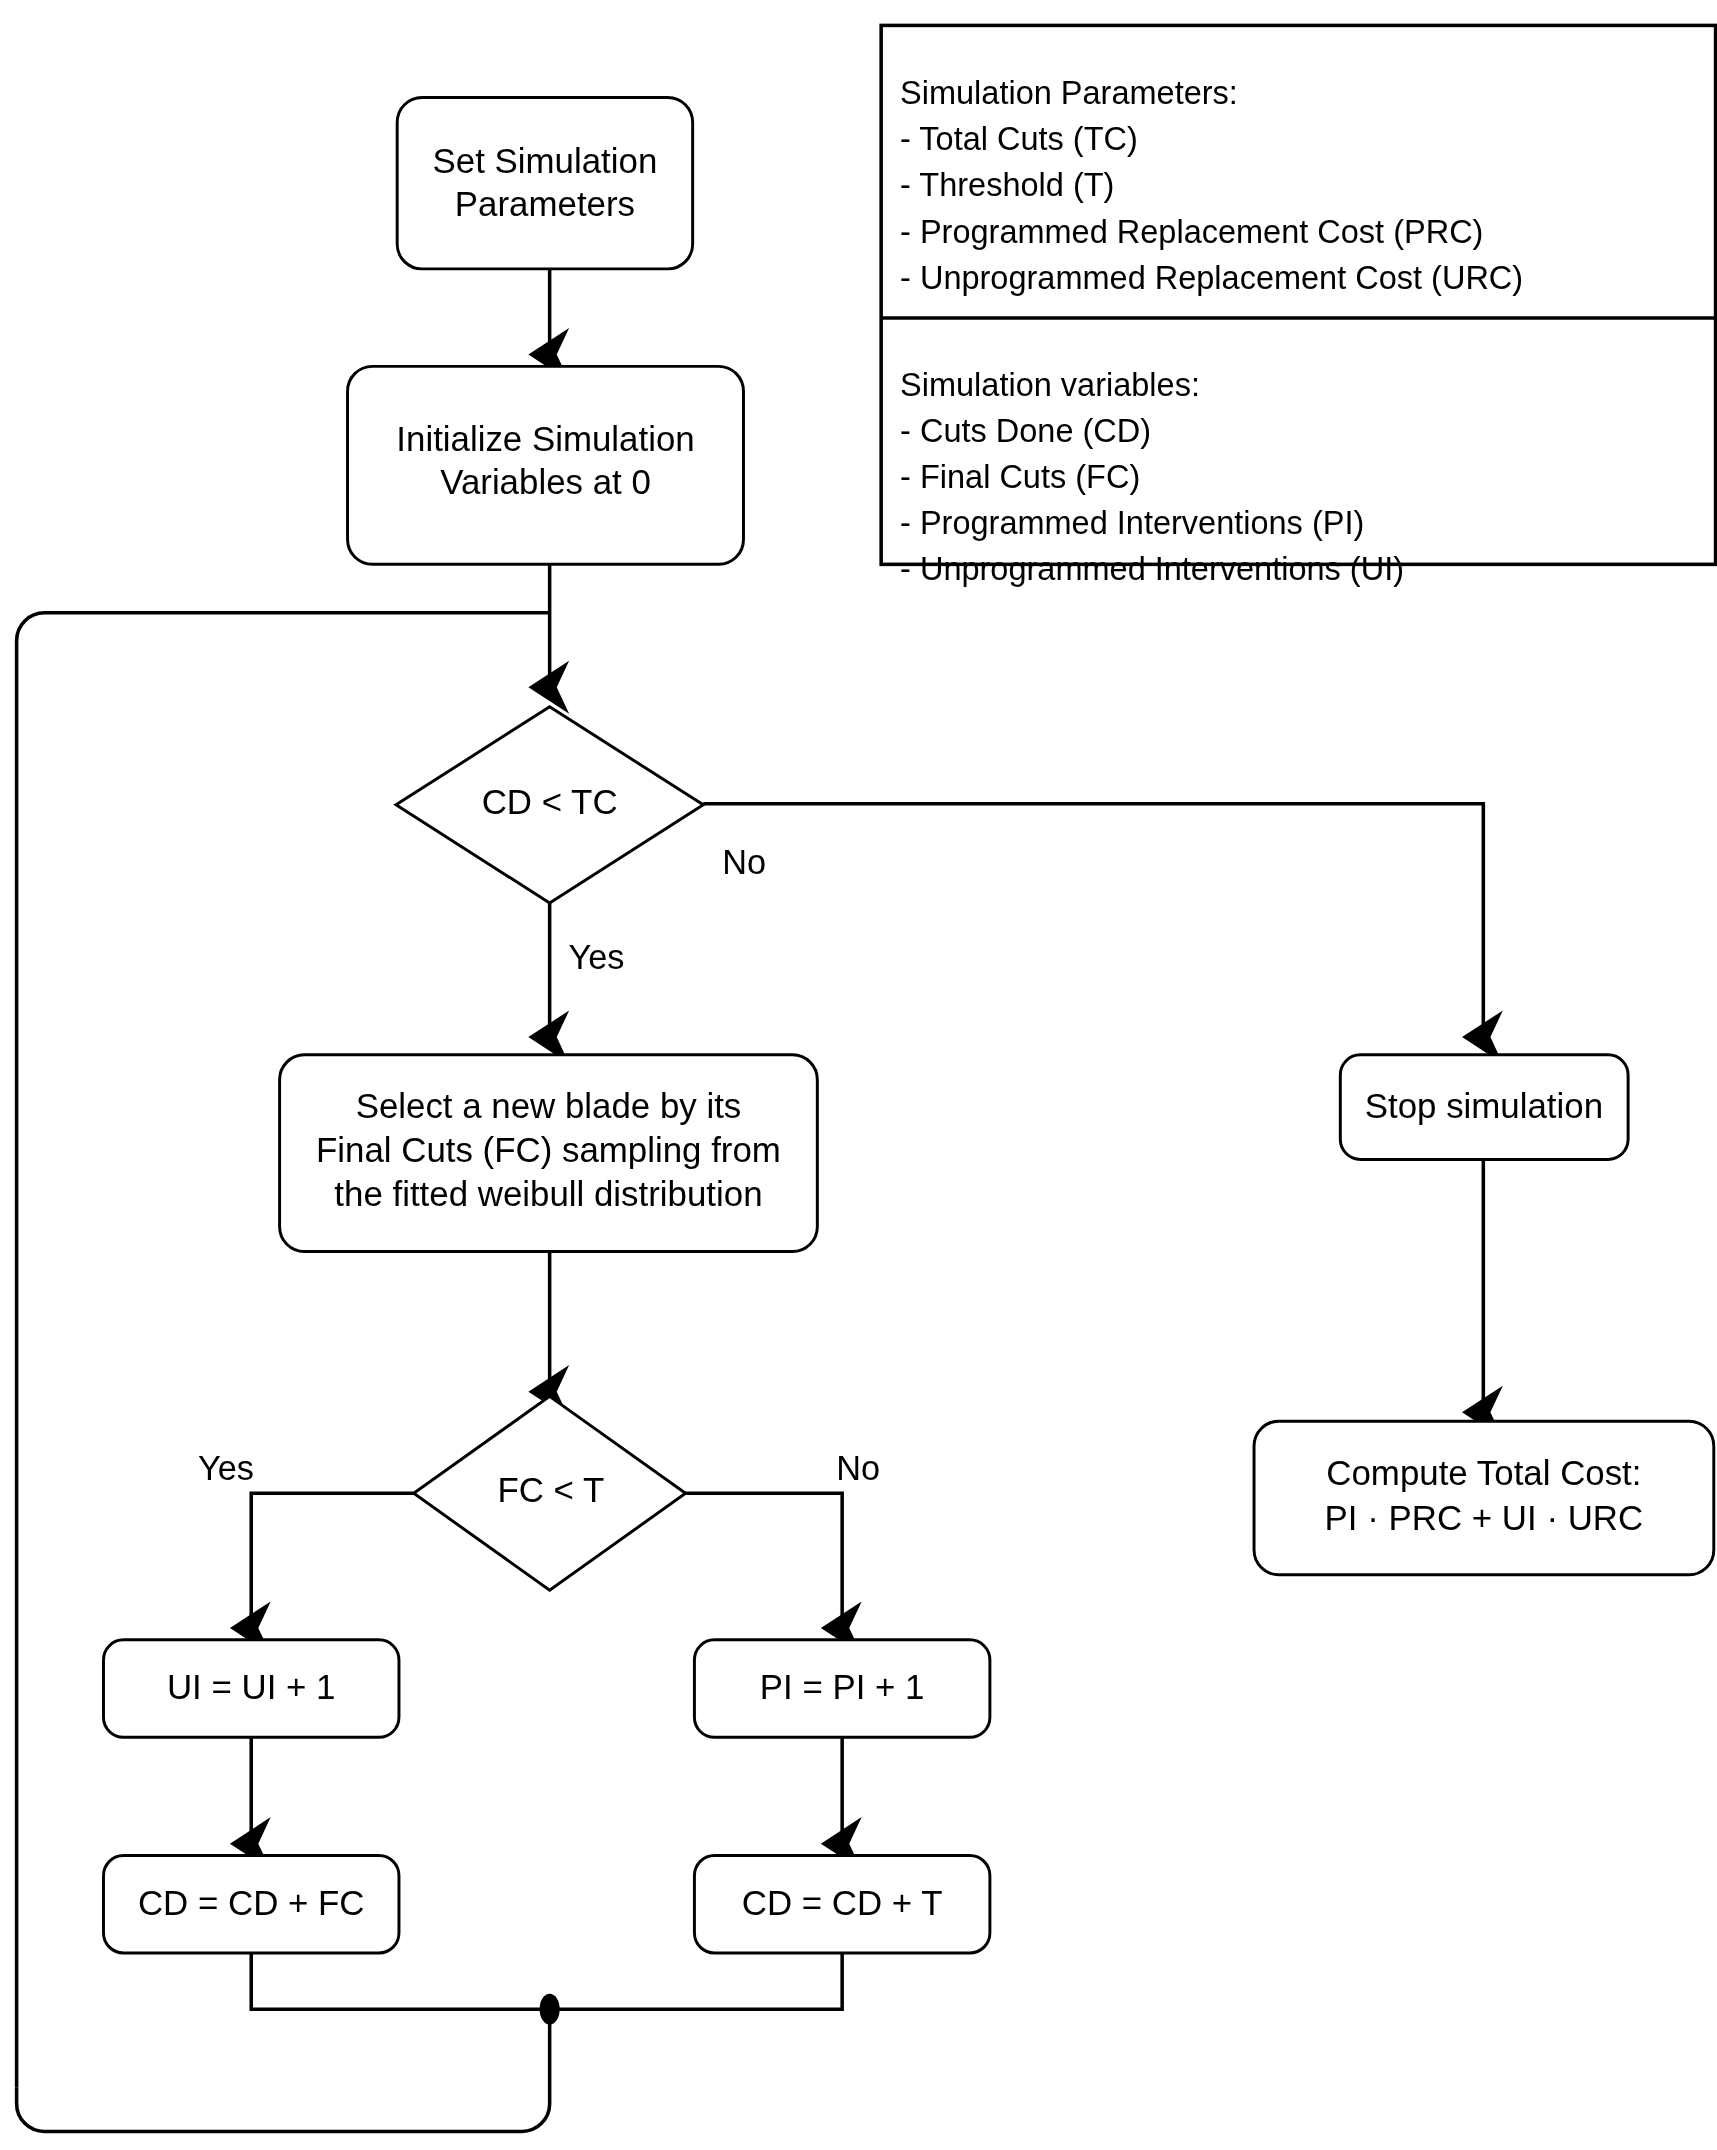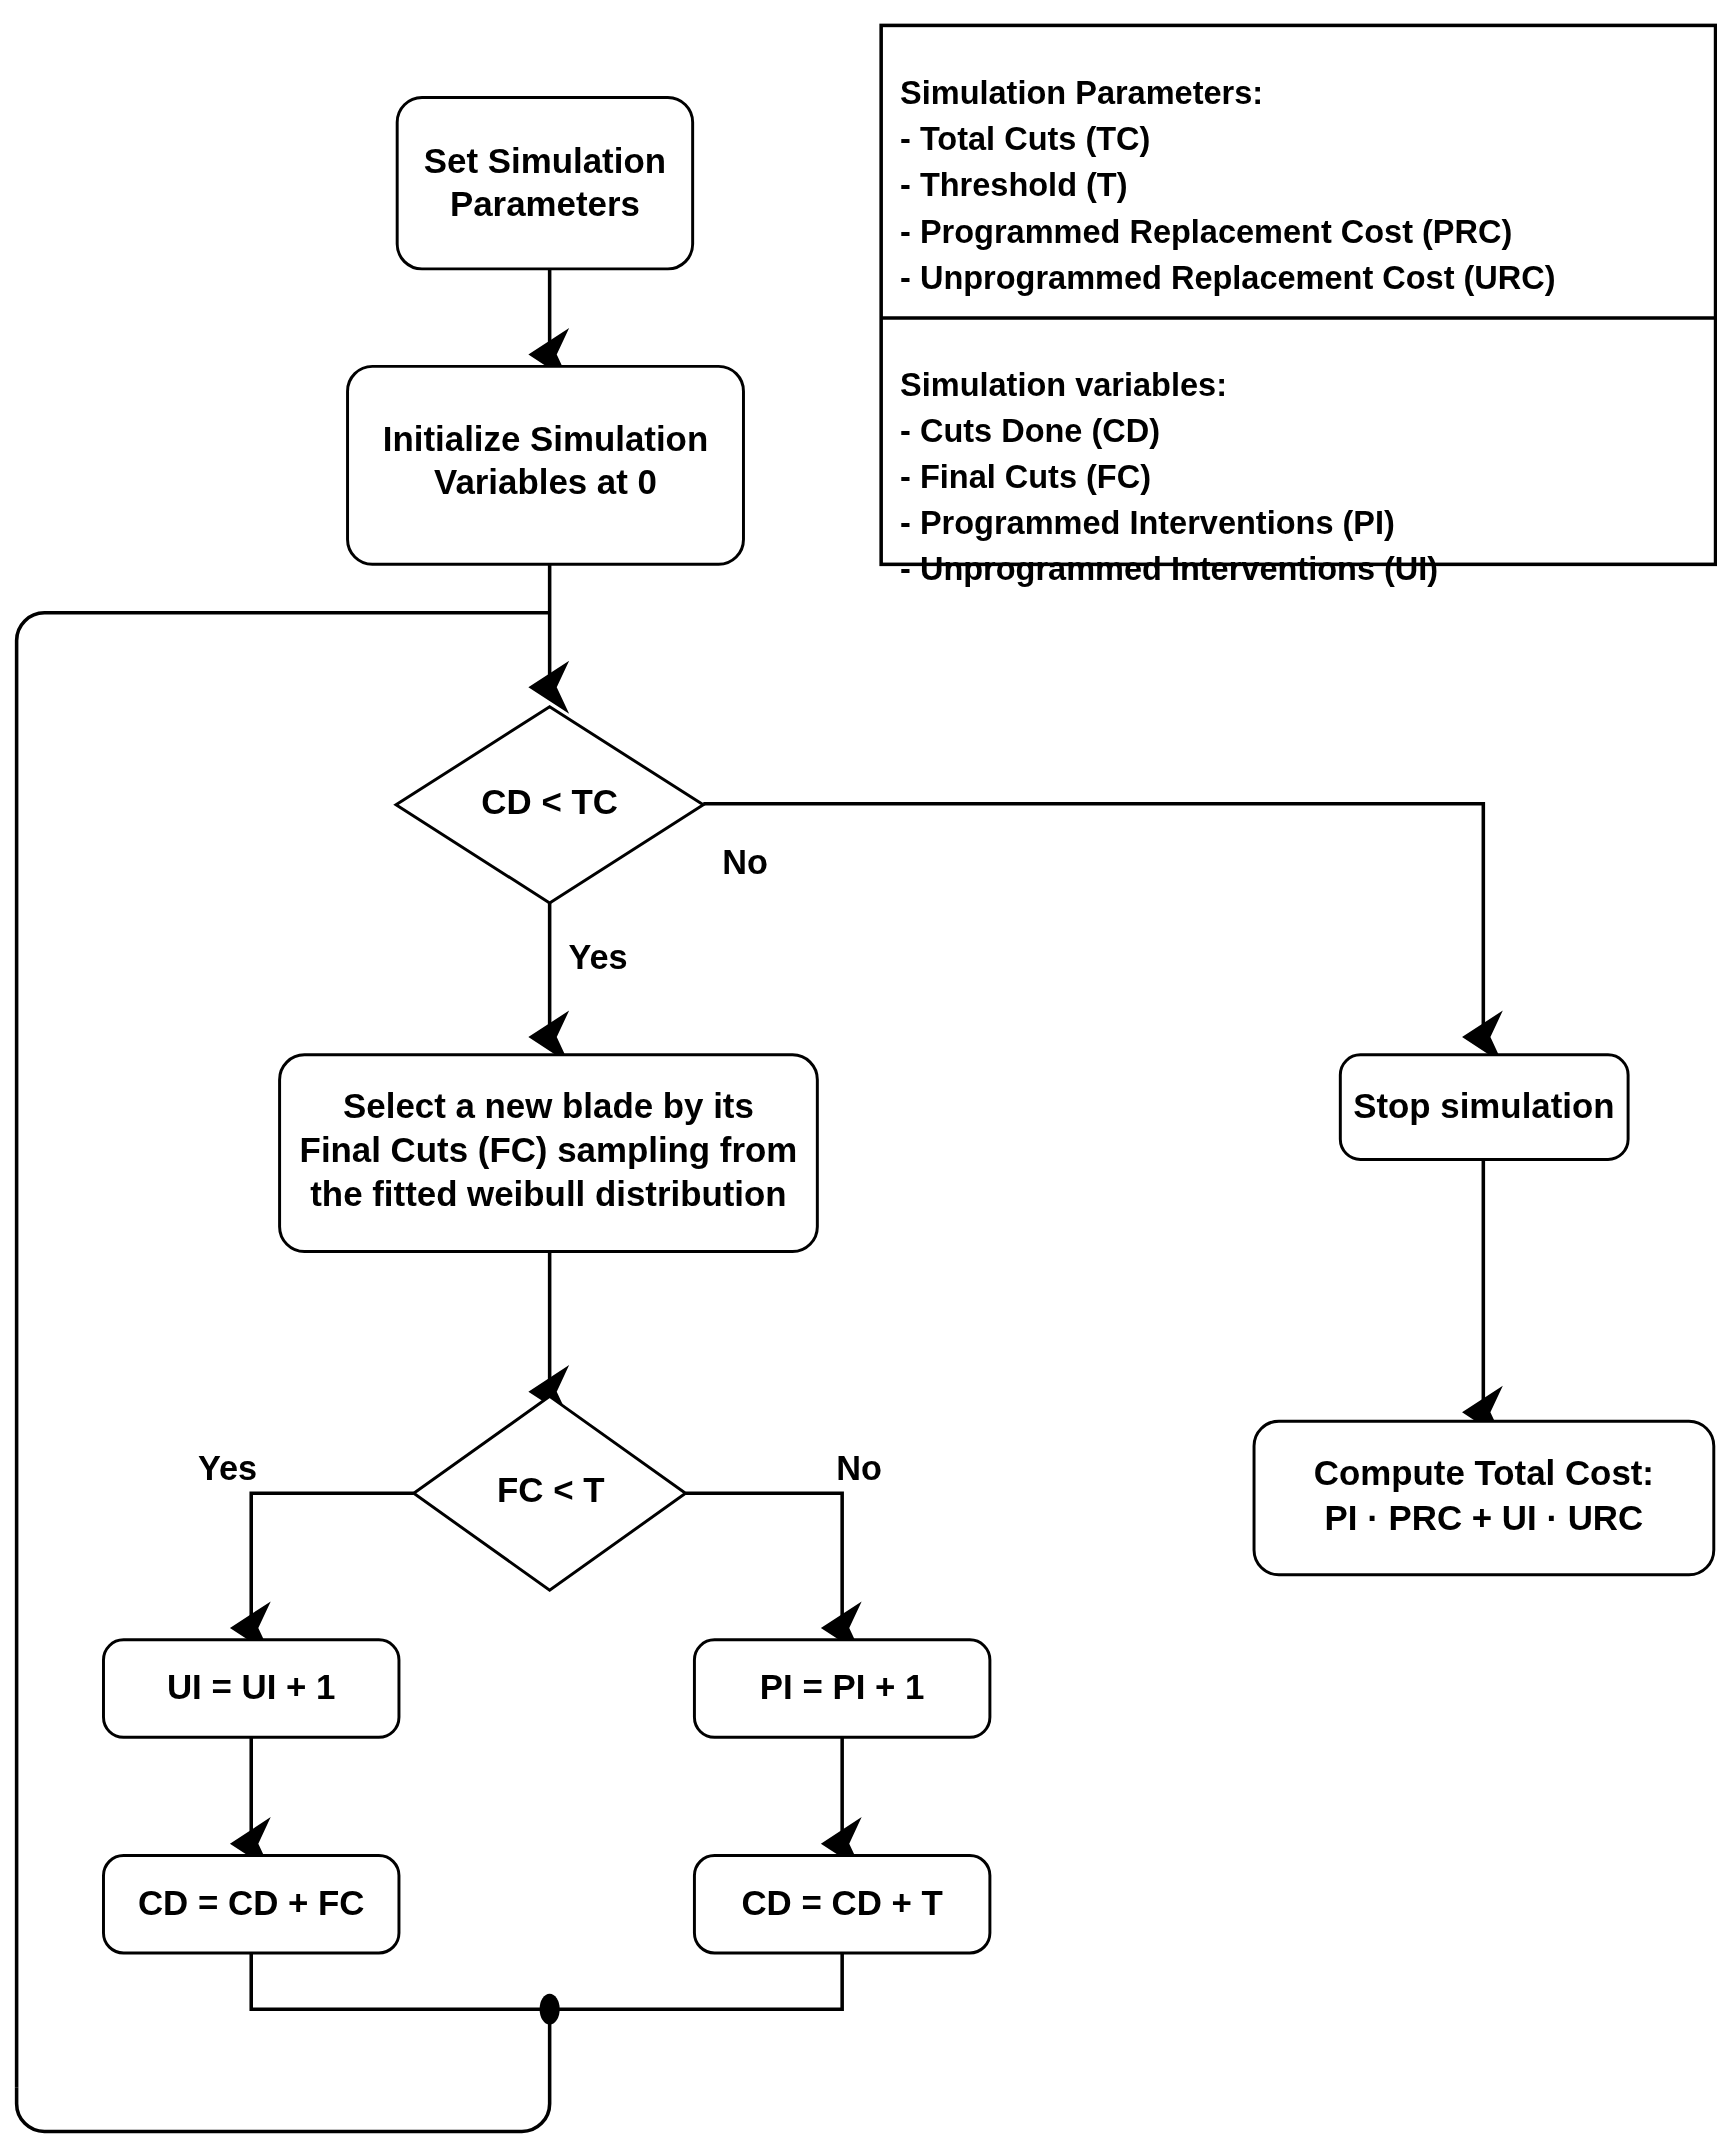--- a/index.html
+++ b/index.html
@@ -6,21 +6,20 @@
     margin: 0;
     padding: 0;
     background: #ffffff;
   }
   #page {
     position: relative;
     width: 1718px;
     height: 2151px;
     background: #ffffff;
     font-family: "Liberation Sans", sans-serif;
-    font-weight: bold;
   }
   svg.flow {
     position: absolute;
     left: 0;
     top: 0;
     width: 1718px;
     height: 2151px;
   }
   .shape-rect {
     fill: #ffffff;

